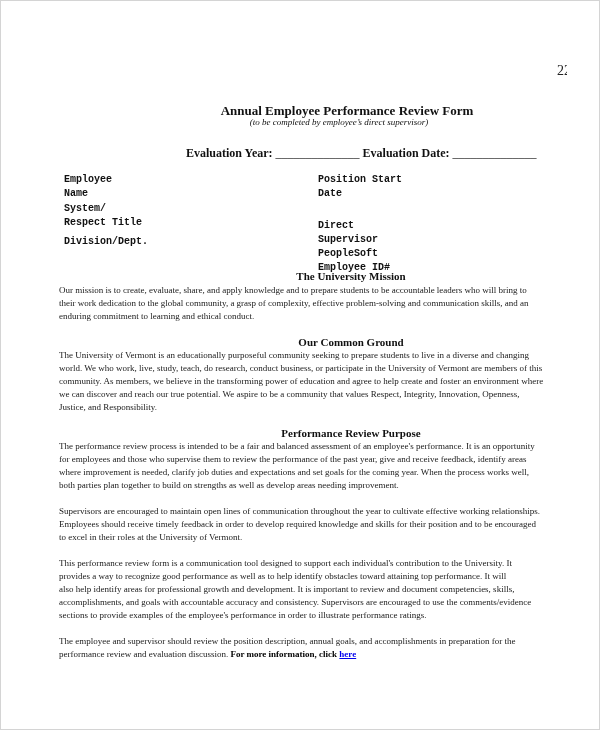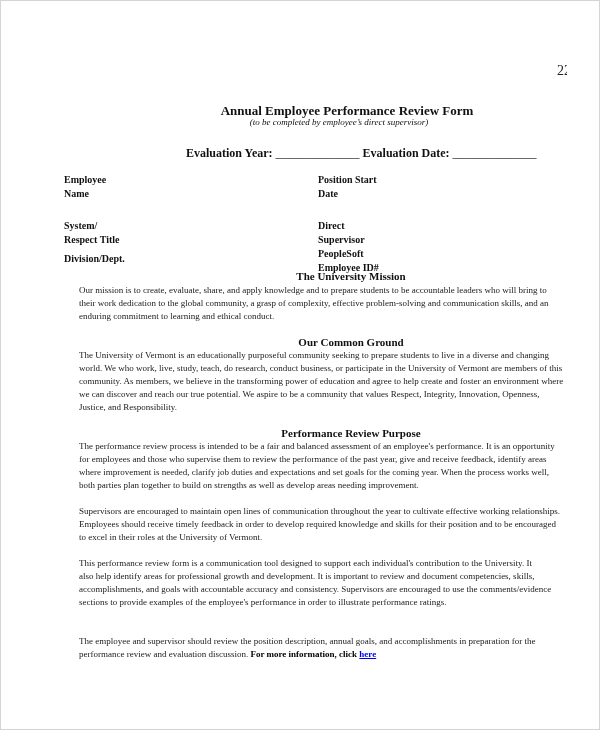--- a/index.html
+++ b/index.html
@@ -56,40 +56,41 @@
       white-space: nowrap;
     }
     .eval-line .blank {
       font-weight: normal;
     }
     .field-col {
       position: absolute;
       font-size: 10px;
       font-weight: bold;
       line-height: 14px;
+      font-family: Liberation Mono, monospace;
     }
     .field-col.left { left: 63px; top: 172px; }
     .field-col.right { left: 317px; top: 172px; }
     .field-col .lbl { display: block; height: 14px; }
     .section-heading {
       position: absolute;
       left: 0; width: 700px;
       text-align: center;
       font-size: 11px;
       font-weight: bold;
     }
     .para {
       position: absolute;
       left: 58px;
       width: 490px;
       font-size: 9px;
       line-height: 13px;
       color: #1a1a1a;
     }
-    .para .line { display: block; white-space: nowrap; margin-left: 20px; }
+    .para .line { display: block; white-space: nowrap; }
     .para b { font-weight: bold; color: #000; }
     .para a {
       color: #0000ee;
       text-decoration: underline;
       font-weight: bold;
     }
   </style>
 </head>
 <body>
 
@@ -103,21 +104,21 @@
   <div class="eval-line">
     <span>Evaluation Year:</span>
     <span class="blank">______________</span>
     <span>Evaluation Date:</span>
     <span class="blank">______________</span>
   </div>
 
   <div class="field-col left">
     <span class="lbl">Employee</span>
     <span class="lbl">Name</span>
-    <span class="lbl" style="margin-top:18px;">System/</span>
+    <span class="lbl" style="margin-top:1px;">System/</span>
     <span class="lbl">Respect Title</span>
     <span class="lbl" style="margin-top:5px;">Division/Dept.</span>
   </div>
 
   <div class="field-col right">
     <span class="lbl">Position Start</span>
     <span class="lbl">Date</span>
     <span class="lbl" style="margin-top:18px;">Direct</span>
     <span class="lbl">Supervisor</span>
     <span class="lbl">PeopleSoft</span>
@@ -149,20 +150,21 @@
   </div>
 
   <div class="para" style="top:504px;">
     <span class="line">Supervisors are encouraged to maintain open lines of communication throughout the year to cultivate effective working relationships.</span>
     <span class="line">Employees should receive timely feedback in order to develop required knowledge and skills for their position and to be encouraged</span>
     <span class="line">to excel in their roles at the University of Vermont.</span>
   </div>
 
   <div class="para" style="top:556px;">
     <span class="line">This performance review form is a communication tool designed to support each individual's contribution to the University. It</span>
+    <span class="line">provides a way to recognize good performance as well as to help identify obstacles toward attaining top performance. It will</span>
     <span class="line">also help identify areas for professional growth and development. It is important to review and document competencies, skills,</span>
     <span class="line">accomplishments, and goals with accountable accuracy and consistency. Supervisors are encouraged to use the comments/evidence</span>
     <span class="line">sections to provide examples of the employee's performance in order to illustrate performance ratings.</span>
   </div>
 
   <div class="para" style="top:634px;">
     <span class="line">The employee and supervisor should review the position description, annual goals, and accomplishments in preparation for the</span>
     <span class="line"><span>performance review and evaluation discussion. </span><b>For more information, click </b><a href="#">here</a></span>
   </div>
 

